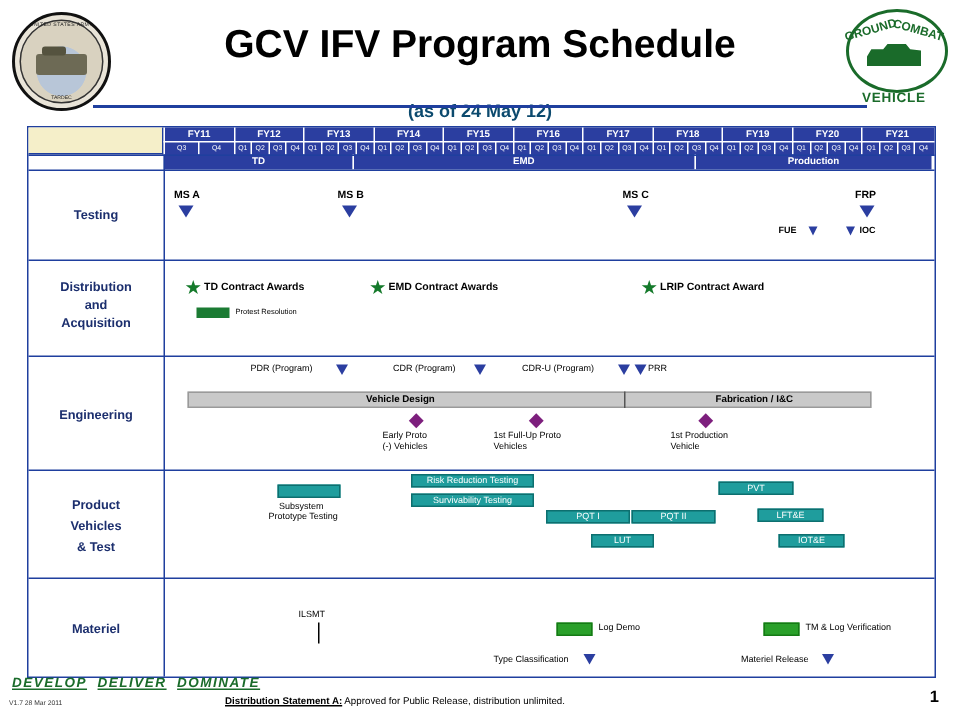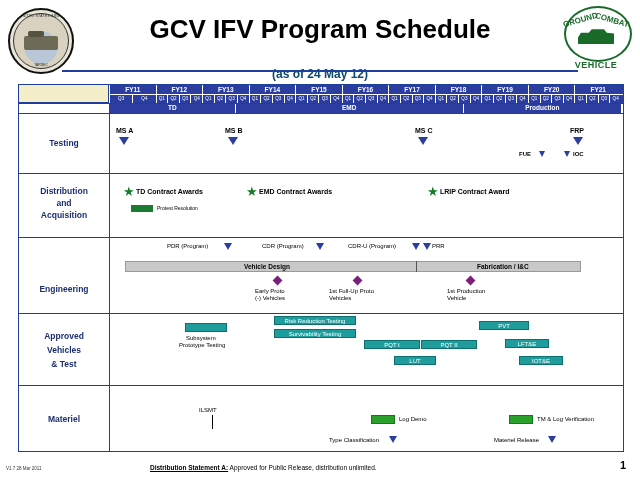--- a/index.html
+++ b/index.html
@@ -167,23 +167,23 @@
     <div class="rowline" style="top:228px"></div>
     <div class="rowline" style="top:300px"></div>
     <div class="vline" style="left:90px"></div>
 
     <div class="rowlabel" style="top:52px">Testing</div>
 
     <div class="rowlabel" style="top:100px">Distribution</div>
     <div class="rowlabel" style="top:112px">and</div>
     <div class="rowlabel" style="top:124px">Acquisition</div>
 
-    <div class="rowlabel" style="top:198px">Engineering</div>
-
-    <div class="rowlabel" style="top:245px">Approved</div>
+    <div class="rowlabel" style="top:185px">Engineering</div>
+
+    <div class="rowlabel" style="top:245px">Product</div>
     <div class="rowlabel" style="top:259px">Vehicles</div>
     <div class="rowlabel" style="top:273px">&amp; Test</div>
 
     <div class="rowlabel" style="top:328px">Materiel</div>
 
     <div class="ms" style="left:97px;top:42px">MS A</div>
     <div class="tri" style="left:100px;top:52px"></div>
 
     <div class="ms" style="left:206px;top:42px">MS B</div>
     <div class="tri" style="left:209px;top:52px"></div>
@@ -267,19 +267,24 @@
     <div class="lbl" style="left:518px;top:331px">TM &amp; Log Verification</div>
 
     <div class="lbl" style="left:310px;top:352px">Type Classification</div>
     <div class="tri-down-purple" style="left:370px;top:351px"></div>
 
     <div class="lbl" style="left:475px;top:352px">Materiel Release</div>
     <div class="tri-down-purple" style="left:529px;top:351px"></div>
 
   </div>
 
+  <div class="ddd">
+    <span class="u">DEVELOP</span>&nbsp;
+    <span class="u">DELIVER</span>&nbsp;
+    <span class="u">DOMINATE</span>
+  </div>
   <div class="distro">
     <b>Distribution Statement A:</b><span> Approved for Public Release, distribution unlimited.</span>
   </div>
   <div class="pagenum">1</div>
   <div class="version">V1.7 28 Mar 2011</div>
 
 </div>
 
 </body></html>

